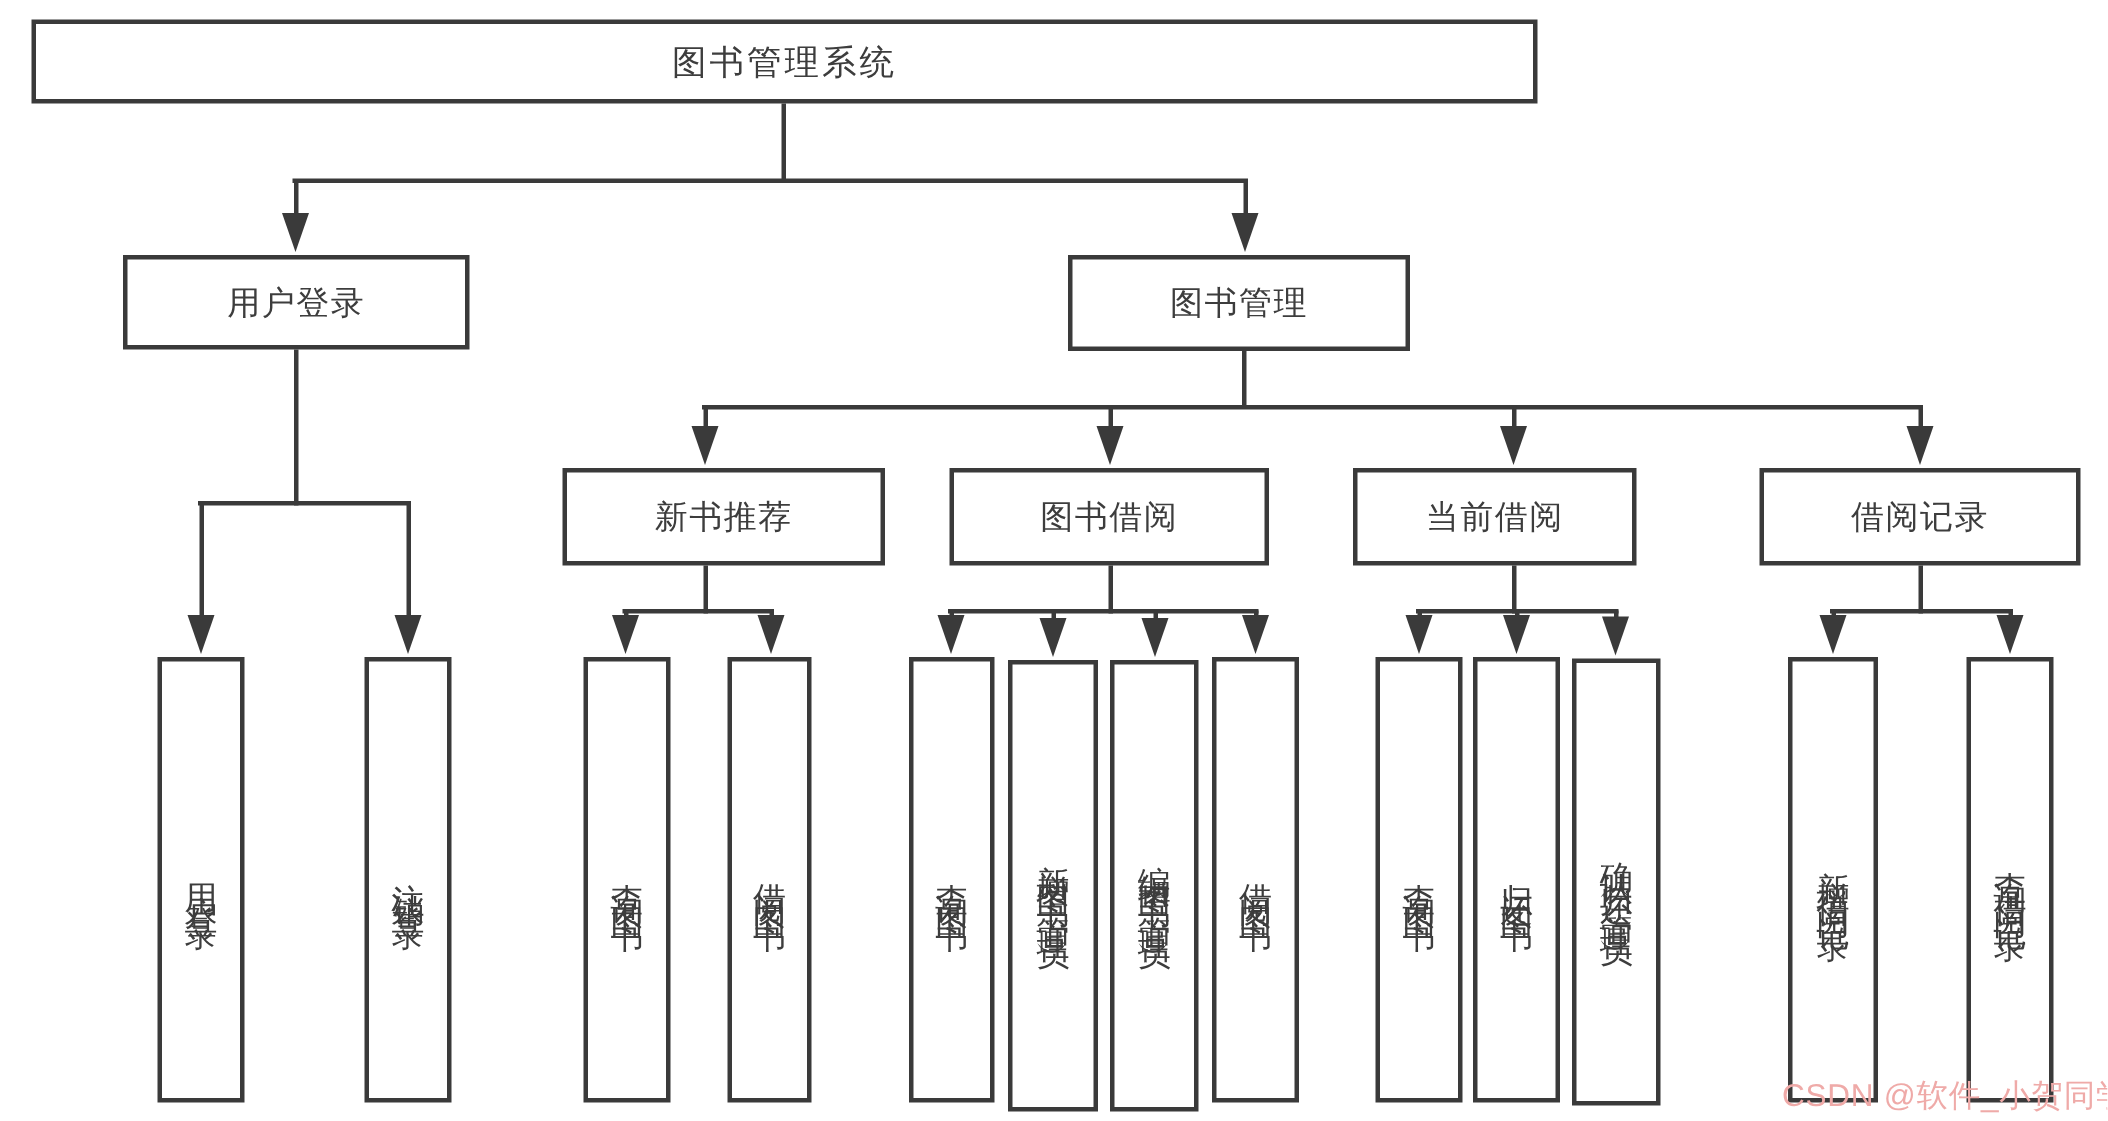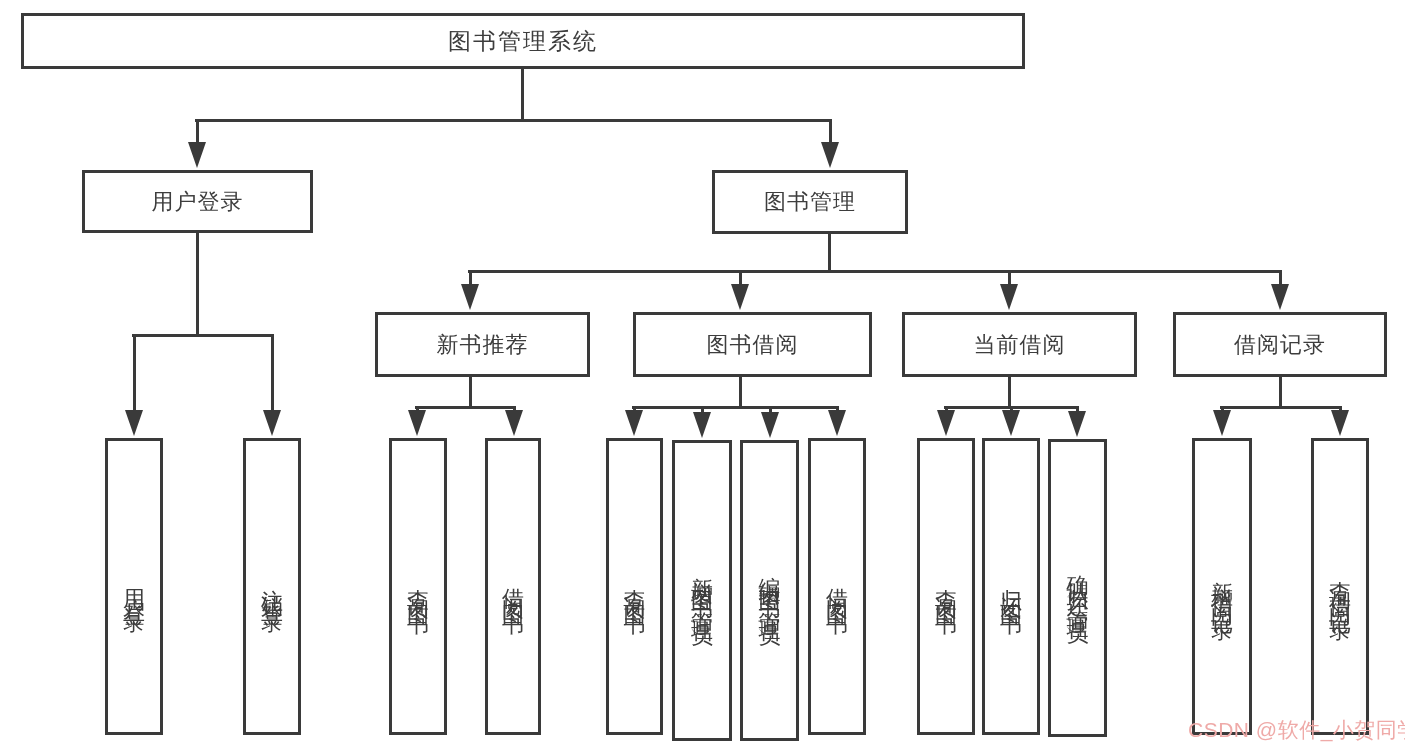--- a/index.html
+++ b/index.html
@@ -64,31 +64,31 @@
 
 <div id="stage">
 
   <div class="node" style="left:21px;top:13px;width:1004px;height:56px">
     <span class="hlabel title-label">图书管理系统</span>
   </div>
 
   <div class="node" style="left:82px;top:170px;width:231px;height:63px">
     <span class="hlabel">用户登录</span>
   </div>
-  <div class="node" style="left:712px;top:170px;width:196px;height:64px">
+  <div class="node" style="left:712px;top:170px;width:228px;height:64px">
     <span class="hlabel">图书管理</span>
   </div>
 
   <div class="node" style="left:375px;top:312px;width:215px;height:65px">
     <span class="hlabel">新书推荐</span>
   </div>
-  <div class="node" style="left:633px;top:312px;width:239px;height:65px">
+  <div class="node" style="left:633px;top:312px;width:213px;height:65px">
     <span class="hlabel">图书借阅</span>
   </div>
-  <div class="node" style="left:902px;top:312px;width:235px;height:65px">
+  <div class="node" style="left:902px;top:312px;width:189px;height:65px">
     <span class="hlabel">当前借阅</span>
   </div>
   <div class="node" style="left:1173px;top:312px;width:214px;height:65px">
     <span class="hlabel">借阅记录</span>
   </div>
 
   <div class="node" style="left:105px;top:438px;width:58px;height:297px">
     <span class="vlabel">用户登录</span>
   </div>
   <div class="node" style="left:243px;top:438px;width:58px;height:297px">

